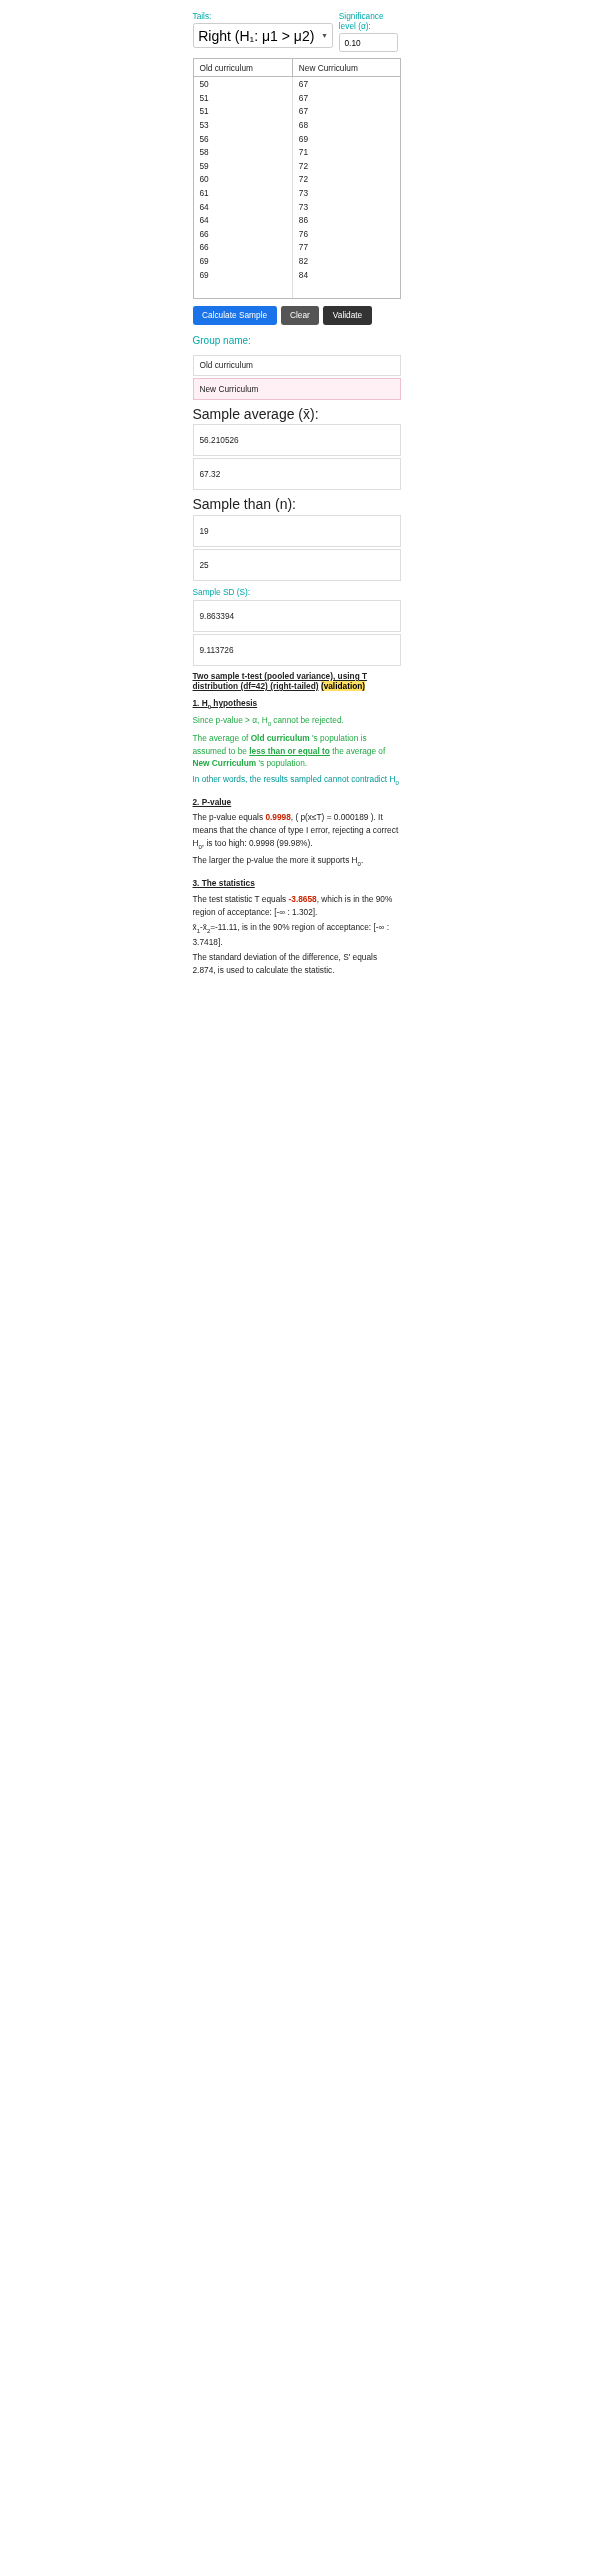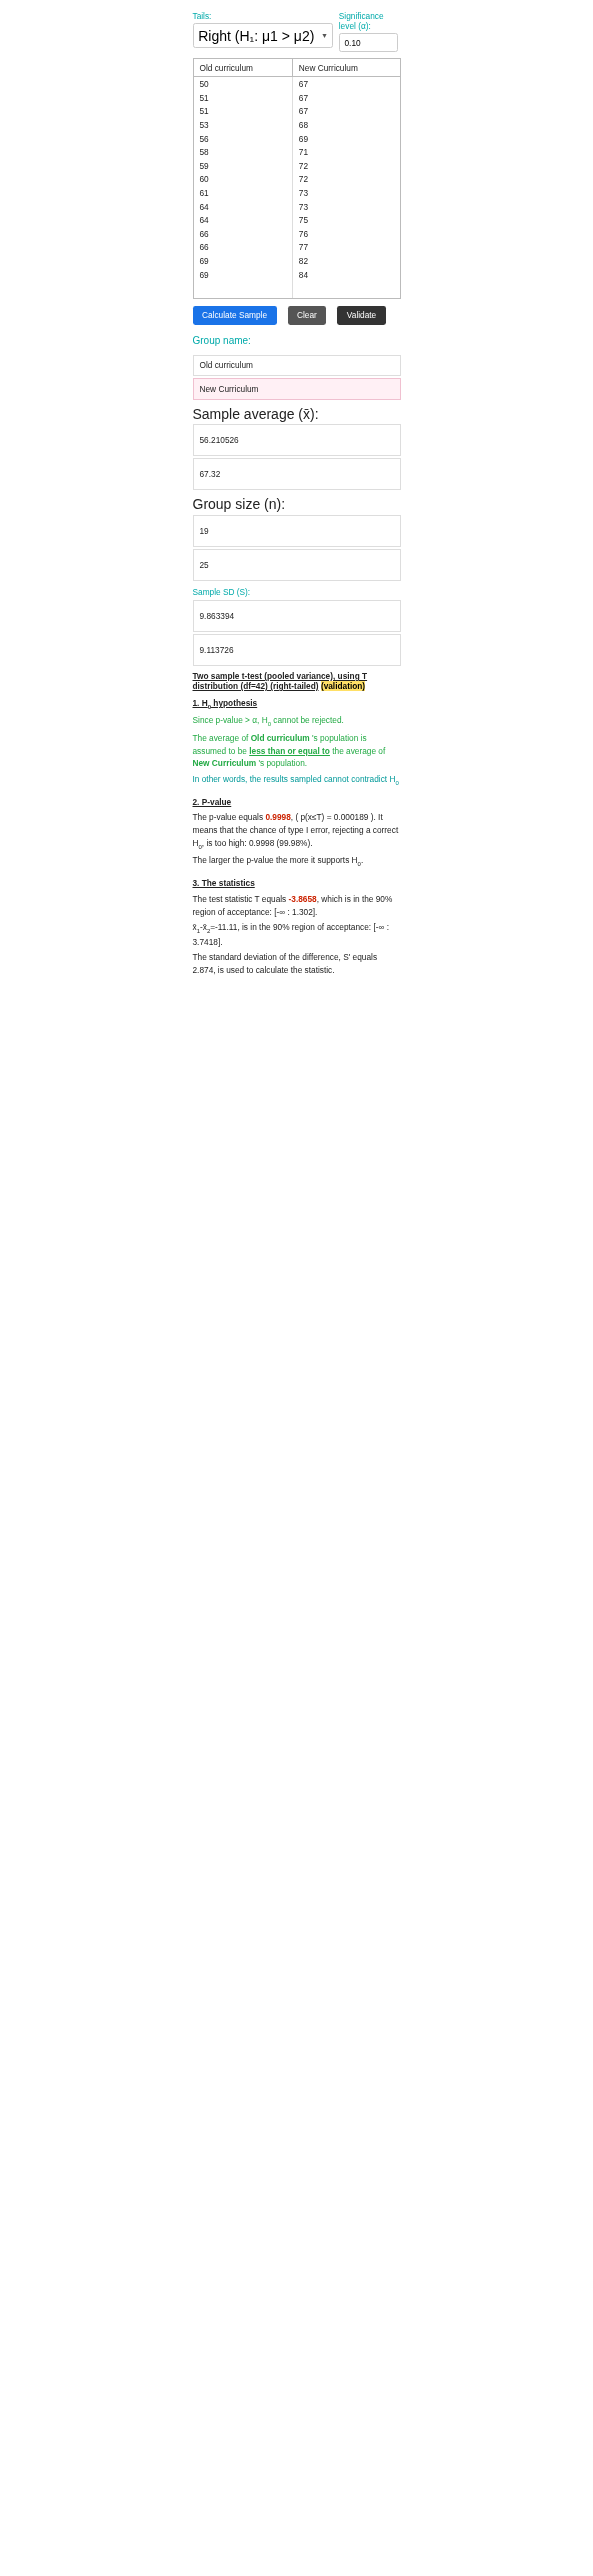--- a/index.html
+++ b/index.html
@@ -91,21 +91,21 @@
       font-size: 8.3px;
       vertical-align: top;
     }
 
     .data-table td:last-child { border-right: none; margin-left: 12px; }
 
     .data-table tr:last-child td { padding-bottom: 3.6px; }
 
     .btn-row {
       display: flex;
-      gap: 11px;
+      gap: 4px;
       margin-bottom: 9.5px;
     }
 
     .btn-blue {
       background: #1a73e8;
       color: #fff;
       border: none;
       border-radius: 2.4px;
       padding: 4.7px 9.5px;
       font-size: 8.3px;
@@ -260,21 +260,21 @@
         <tr>
           <td>61</td>
           <td>73</td>
         </tr>
         <tr>
           <td>64</td>
           <td>73</td>
         </tr>
         <tr>
           <td>64</td>
-          <td>75</td>
+          <td>86</td>
         </tr>
         <tr>
           <td>66</td>
           <td>76</td>
         </tr>
         <tr>
           <td>66</td>
           <td>77</td>
         </tr>
         <tr>
@@ -312,21 +312,21 @@
 </div>
 
 <div class="group-name-label">Group name:</div>
 <div class="group-box">Old curriculum</div>
 <div class="group-box group-box-pink">New Curriculum</div>
 
 <div class="stat-label">Sample average (x̄):</div>
 <div class="stat-value-box">56.210526</div>
 <div class="stat-value-box">67.32</div>
 
-<div class="stat-label">Group size (n):</div>
+<div class="stat-label">Sample than (n):</div>
 <div class="stat-value-box">19</div>
 <div class="stat-value-box">25</div>
 
 <div class="section-title-teal">Sample SD (S):</div>
 <div class="stat-value-box">9.863394</div>
 <div class="stat-value-box">9.113726</div>
 
 <div style="margin-top:5px; margin-bottom:6px;">
   <strong><u>Two sample t-test (pooled variance), using T distribution (df=42) (right-tailed)</u> <span class="orange-highlight">(validation)</span></strong>
 </div>

